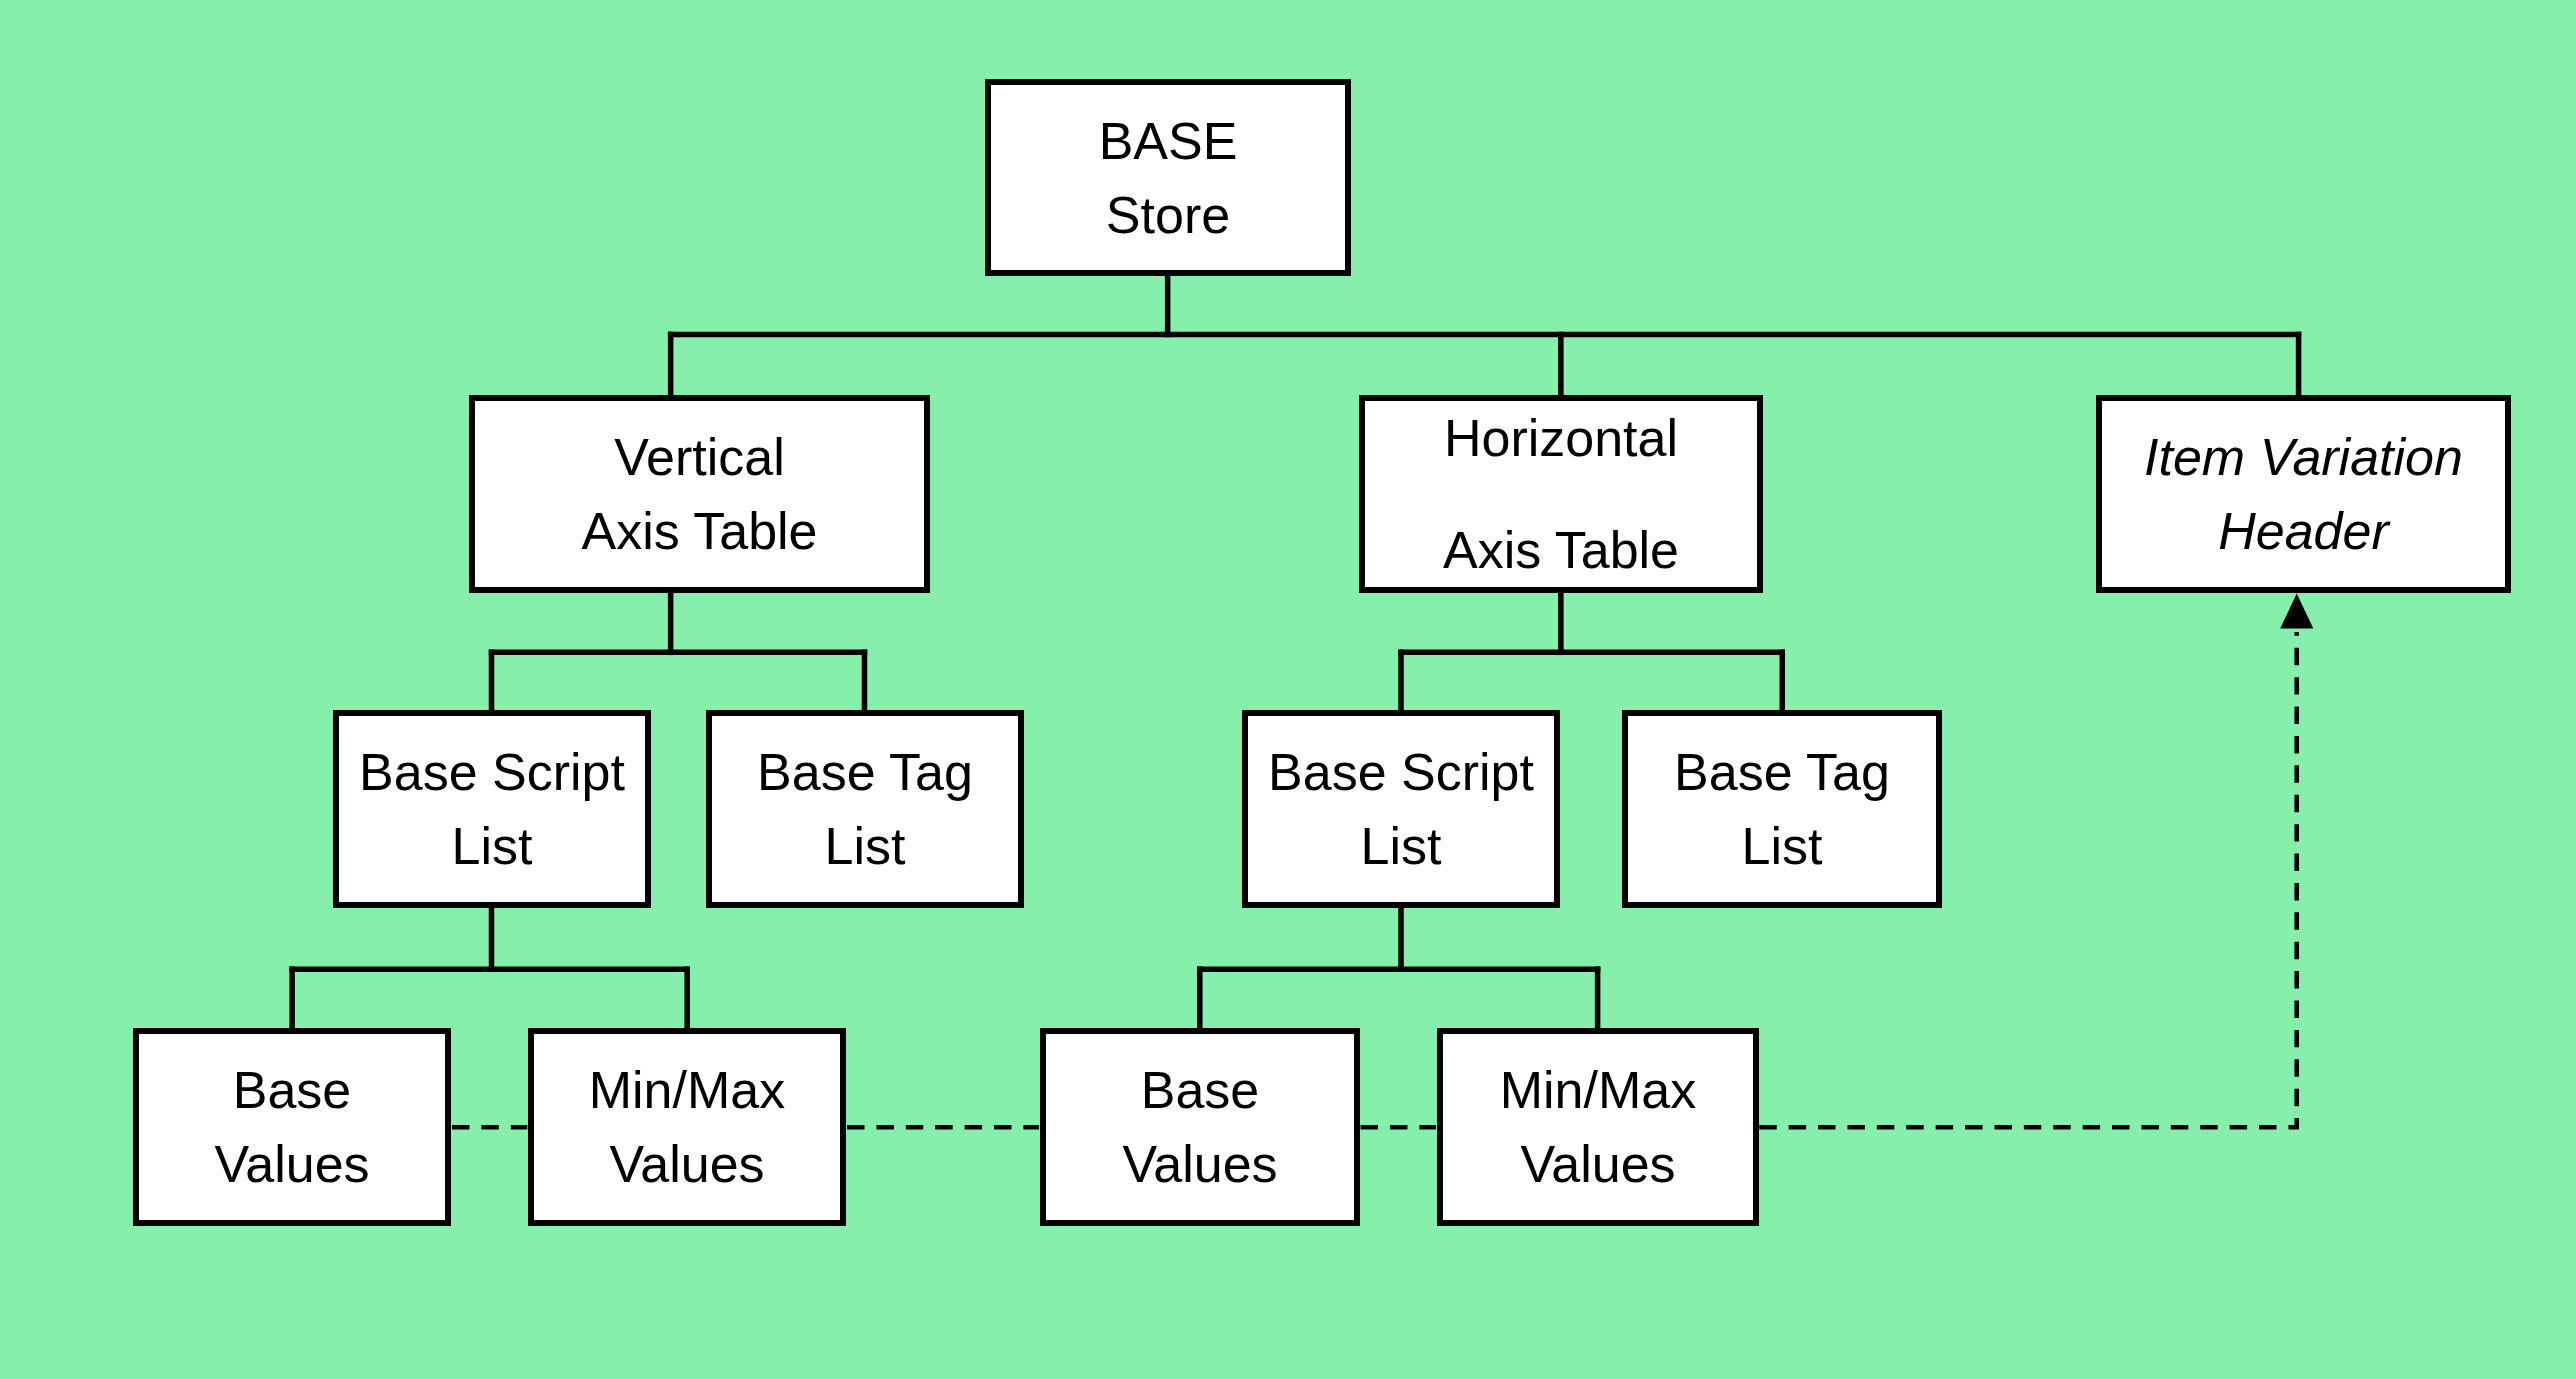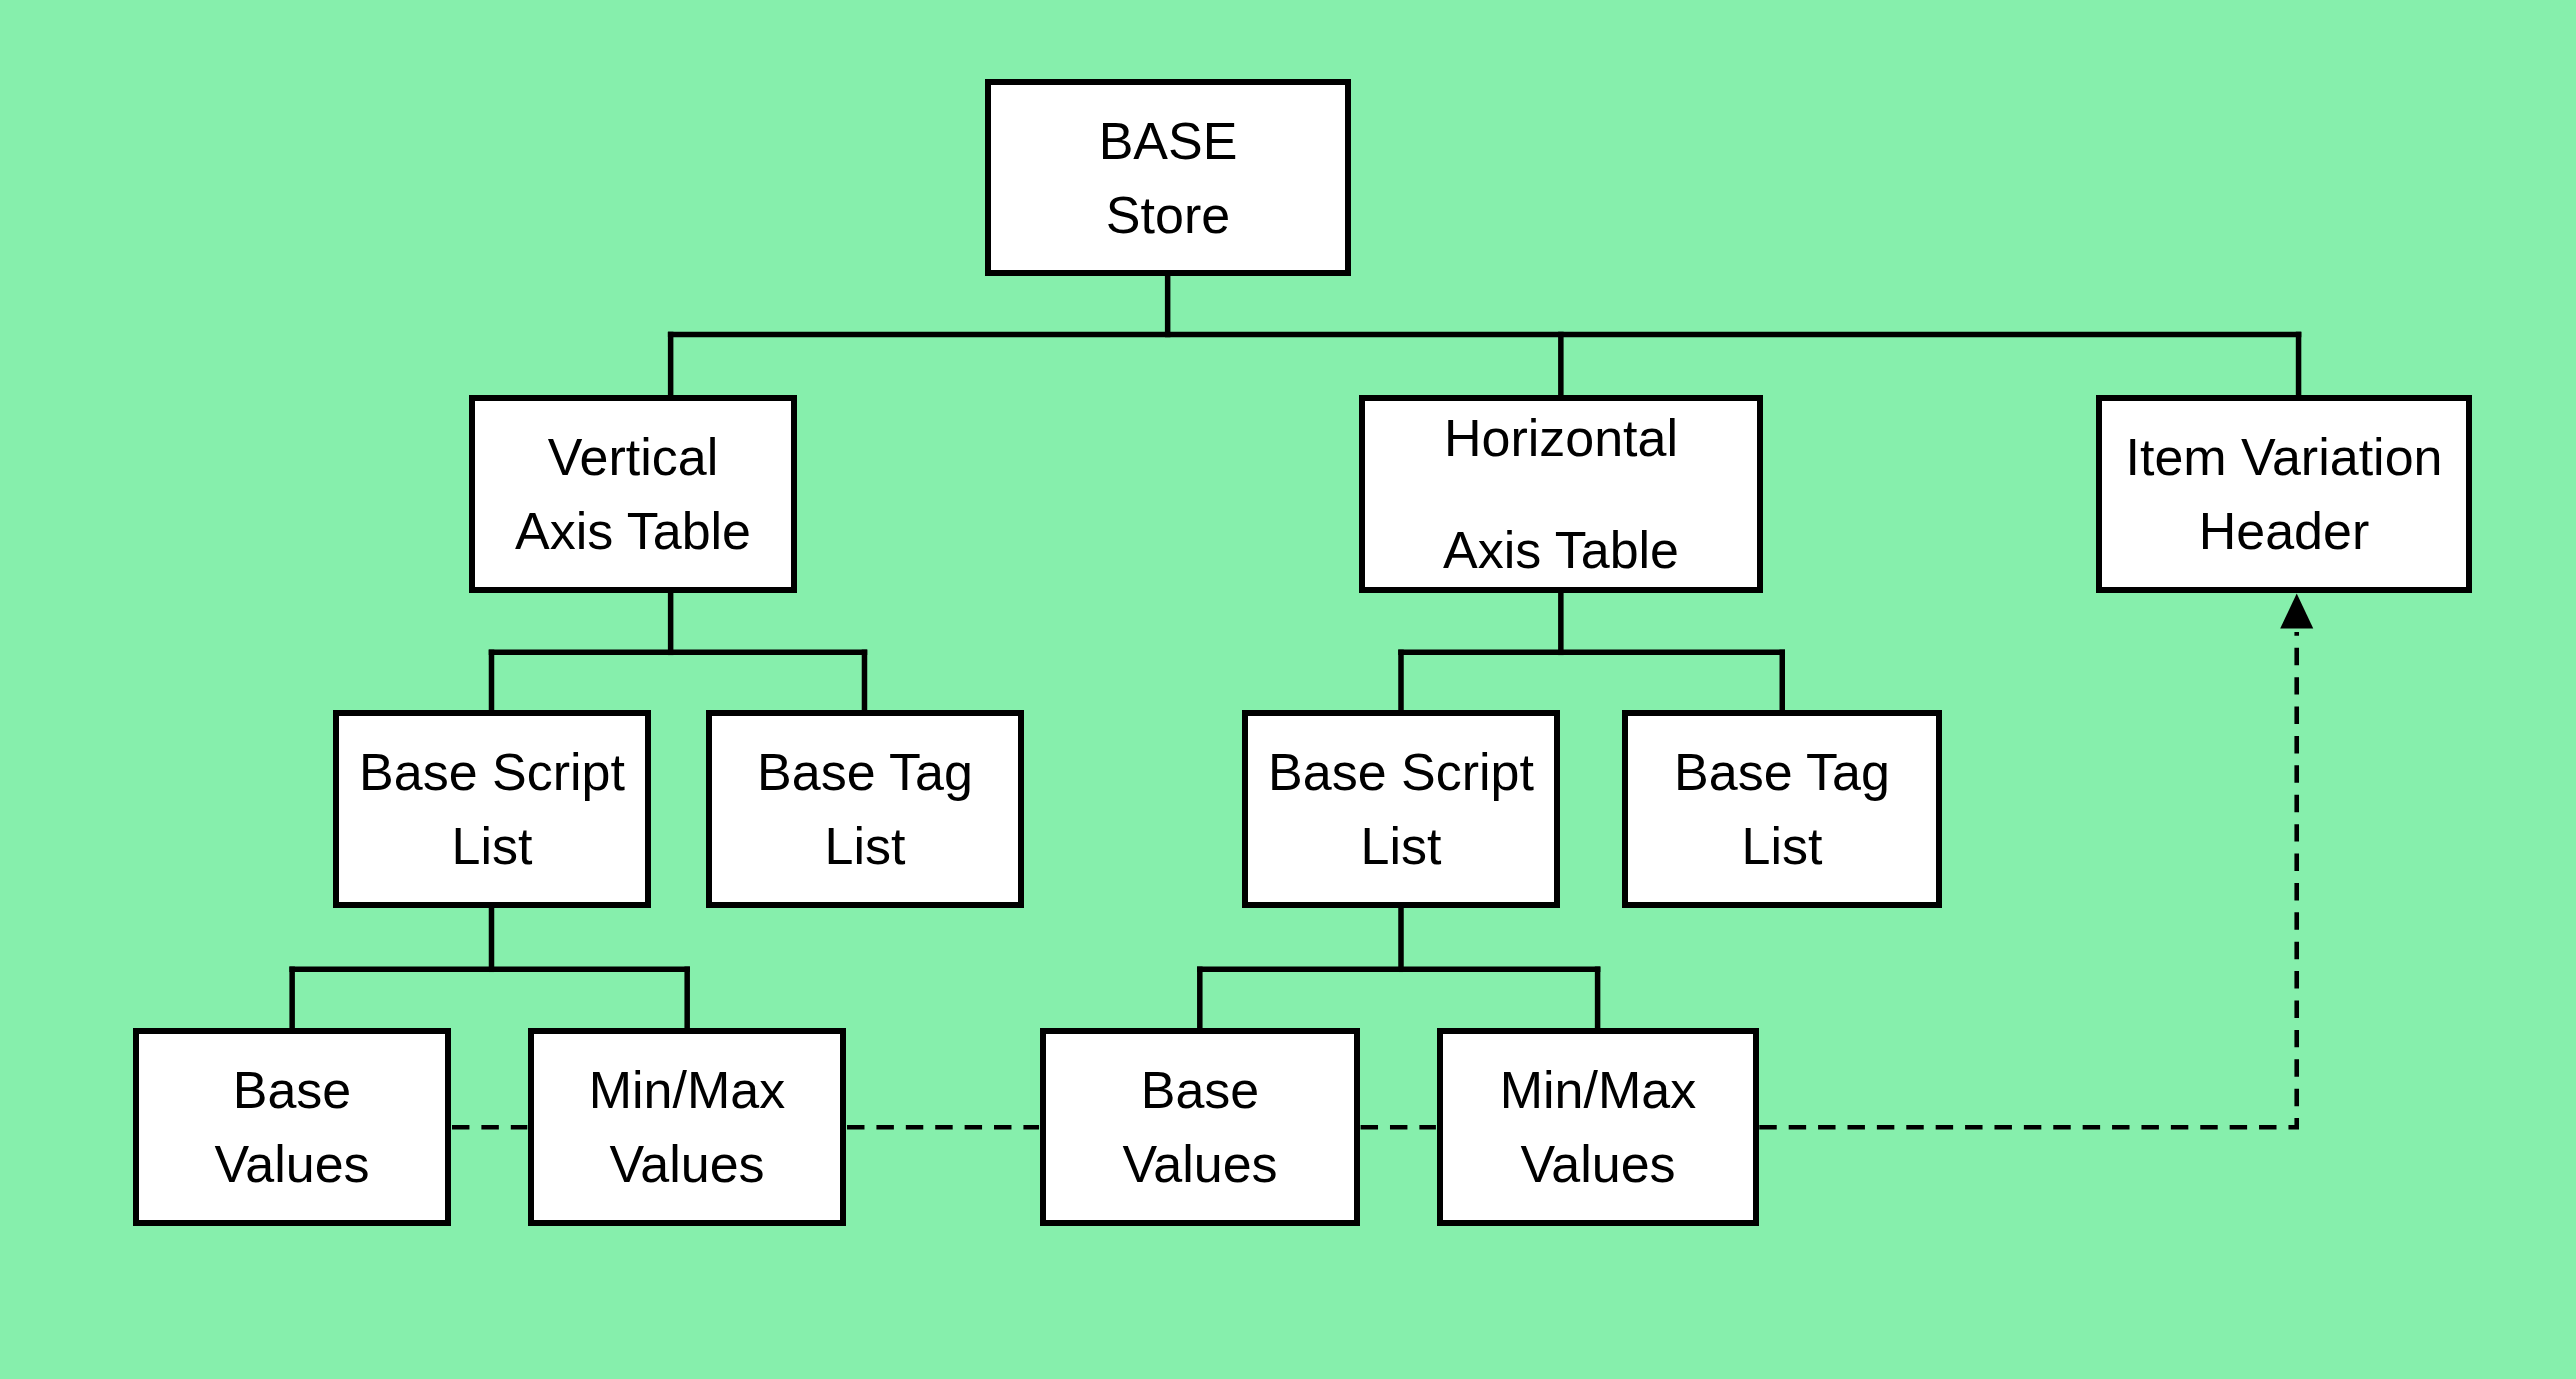--- a/index.html
+++ b/index.html
@@ -33,23 +33,23 @@
     justify-content: center;
     text-align: center;
     color: #000000;
     font-size: 52px;
     line-height: 74px;
     white-space: nowrap;
   }
   
   #n-base-header          { left: 985px; top:   79px; width: 366px; height: 197px; }
   
-  #n-vertical-axis-table  { left:  469px; top:  395px; width: 328px; height: 198px; }
+  #n-vertical-axis-table  { left:  469px; top:  395px; width: 461px; height: 198px; }
   #n-horizontal-axis-table{ left: 1359px; top:  395px; width: 404px; height: 198px; justify-content: space-between; }
-  #n-item-variation-store { left: 2096px; top:  395px; width: 376px; height: 198px; }
+  #n-item-variation-store { left: 2096px; top:  395px; width: 415px; height: 198px; font-style: italic; }
   
   #n-base-script-list-v   { left:  333px; top:  710px; width: 318px; height: 198px; }
   #n-base-tag-list-v      { left:  706px; top:  710px; width: 318px; height: 198px; }
   #n-base-script-list-h   { left: 1242px; top:  710px; width: 318px; height: 198px; }
   #n-base-tag-list-h      { left: 1622px; top:  710px; width: 320px; height: 198px; }
   
   #n-base-values-v        { left:  133px; top: 1028px; width: 318px; height: 198px; }
   #n-minmax-values-v      { left:  528px; top: 1028px; width: 318px; height: 198px; }
   #n-base-values-h        { left: 1040px; top: 1028px; width: 320px; height: 198px; }
   #n-minmax-values-h      { left: 1437px; top: 1028px; width: 322px; height: 198px; }

